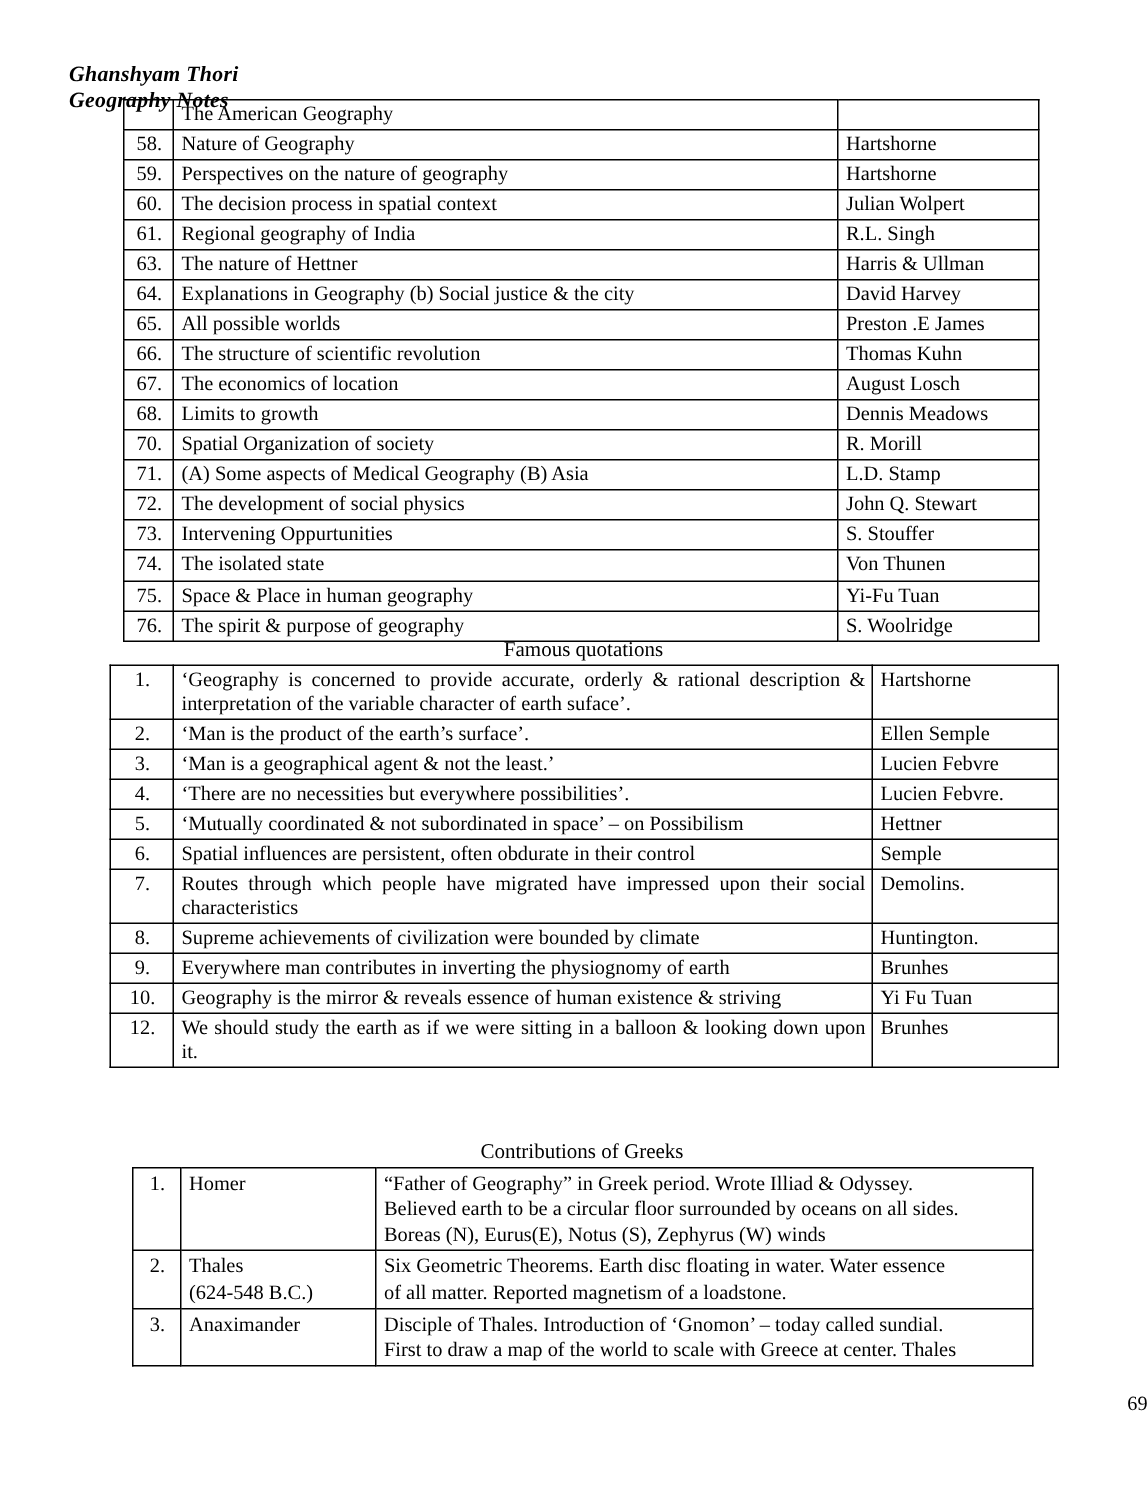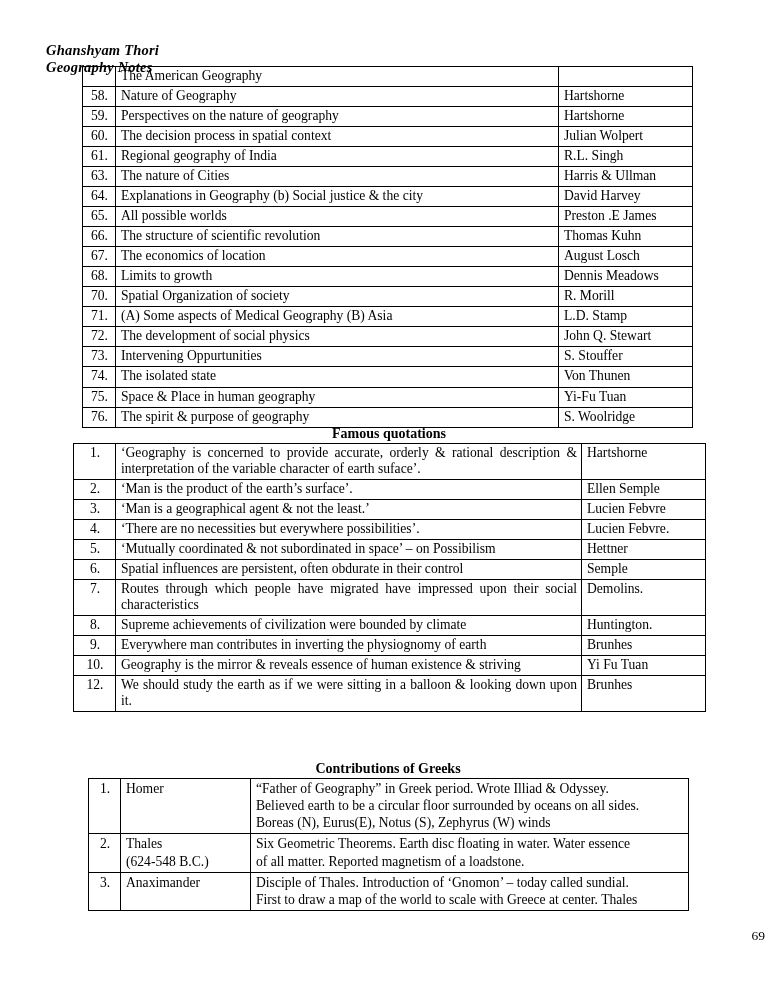--- a/index.html
+++ b/index.html
@@ -71,21 +71,21 @@
     font-family: Liberation Serif, serif;
   }
   #table-books col.c-num   { width: 33px; }
   #table-books col.c-title { width: 443px; }
   #table-books col.c-auth  { width: 134px; }
   #table-books td { height: 16px; }
 
   
   .section-heading {
     text-align: center;
-    font-weight: bold;
+    font-weight: normal;
     font-size: 14px;
     line-height: 1.2;
   }
   #heading-quotations {
     position: absolute;
     left: 73px;
     top: 426px;
     width: 632px;
   }
   #heading-greeks {
@@ -167,21 +167,21 @@
           <td>The decision process in spatial context</td>
           <td>Julian Wolpert</td>
         </tr>
         <tr>
           <td class="num">61.</td>
           <td>Regional geography of India</td>
           <td>R.L. Singh</td>
         </tr>
         <tr>
           <td class="num">63.</td>
-          <td>The nature of Cities</td>
+          <td>The nature of Hettner</td>
           <td>Harris &amp; Ullman</td>
         </tr>
         <tr>
           <td class="num">64.</td>
           <td>Explanations in Geography      (b) Social justice &amp; the city</td>
           <td>David Harvey</td>
         </tr>
         <tr>
           <td class="num">65.</td>
           <td>All possible worlds</td>

